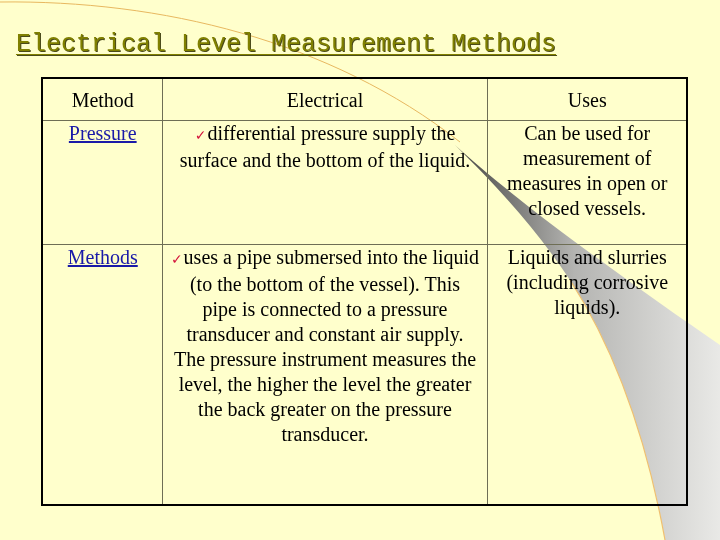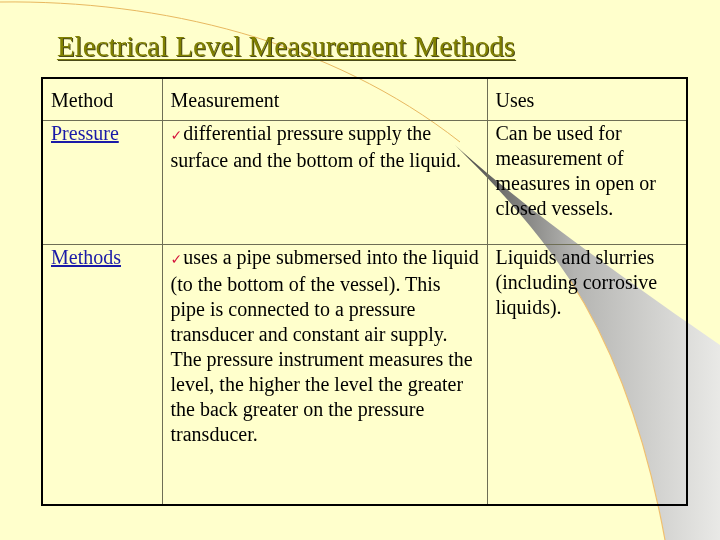--- a/index.html
+++ b/index.html
@@ -6,38 +6,38 @@
     body {
       width: 720px; height: 540px; overflow: hidden;
       background: #ffffcc;
       position: relative;
       font-family: "Liberation Serif", serif;
     }
     .deco { position: absolute; left: 0; top: 0; width: 720px; height: 540px; z-index: 0; }
     .title {
       position: absolute; left: 0; top: 30px; width: 572px;
       text-align: center; z-index: 2;
-      font-family: Liberation Serif, serif;
-      font-size: 29px; color: #808000;
+      font-family: Liberation Mono, monospace;
+      font-size: 25px; color: #808000;
       text-decoration: underline; text-decoration-thickness: 1px; text-underline-offset: 3px;
       text-shadow: 1px 1px 0 #4a4a1a;
       letter-spacing: 0px;
     }
     table.grid {
       position: absolute; left: 41px; top: 77px; z-index: 1;
       width: 645px; border-collapse: collapse;
       border: 2px solid #000;
       table-layout: fixed;
       background: transparent;
     }
     table.grid td, table.grid th {
       border: 1px solid #6e6e55;
       vertical-align: top;
       font-size: 20px; line-height: 25px;
-      color: #000; font-weight: normal; text-align: left;
+      color: #000; font-weight: normal; text-align: center;
       padding: 0 7px 8px 8px;
     }
     table.grid th { padding-top: 9px; padding-bottom: 7px; height: 25px; }
     col.c1 { width: 120px; } col.c2 { width: 325px; } col.c3 { width: 200px; }
     .method-link { color: #1a1aa8; text-decoration: underline; }
     .check { color: #d4143c; font-size: 14px; margin-right: 1px; }
     tr.r1 td { height: 115px; }
     tr.r2 td { height: 251px; }
     .cell-text { position: relative; z-index: 3; }
   </style>
@@ -62,21 +62,21 @@
 
 <table class="grid">
   <colgroup>
       <col class="c1">
       <col class="c2">
       <col class="c3">
     </colgroup>
   <tbody>
       <tr>
     <th>Method</th>
-    <th>Measurement</th>
+    <th>Electrical</th>
     <th>Uses</th>
   </tr>
   <tr class="r1">
     <td>
       <a class="method-link cell-text">Pressure</a>
     </td>
     <td>
       <span class="check cell-text">✓</span><span class="cell-text">differential pressure supply the surface and the bottom of the liquid.</span>
     </td>
     <td>

